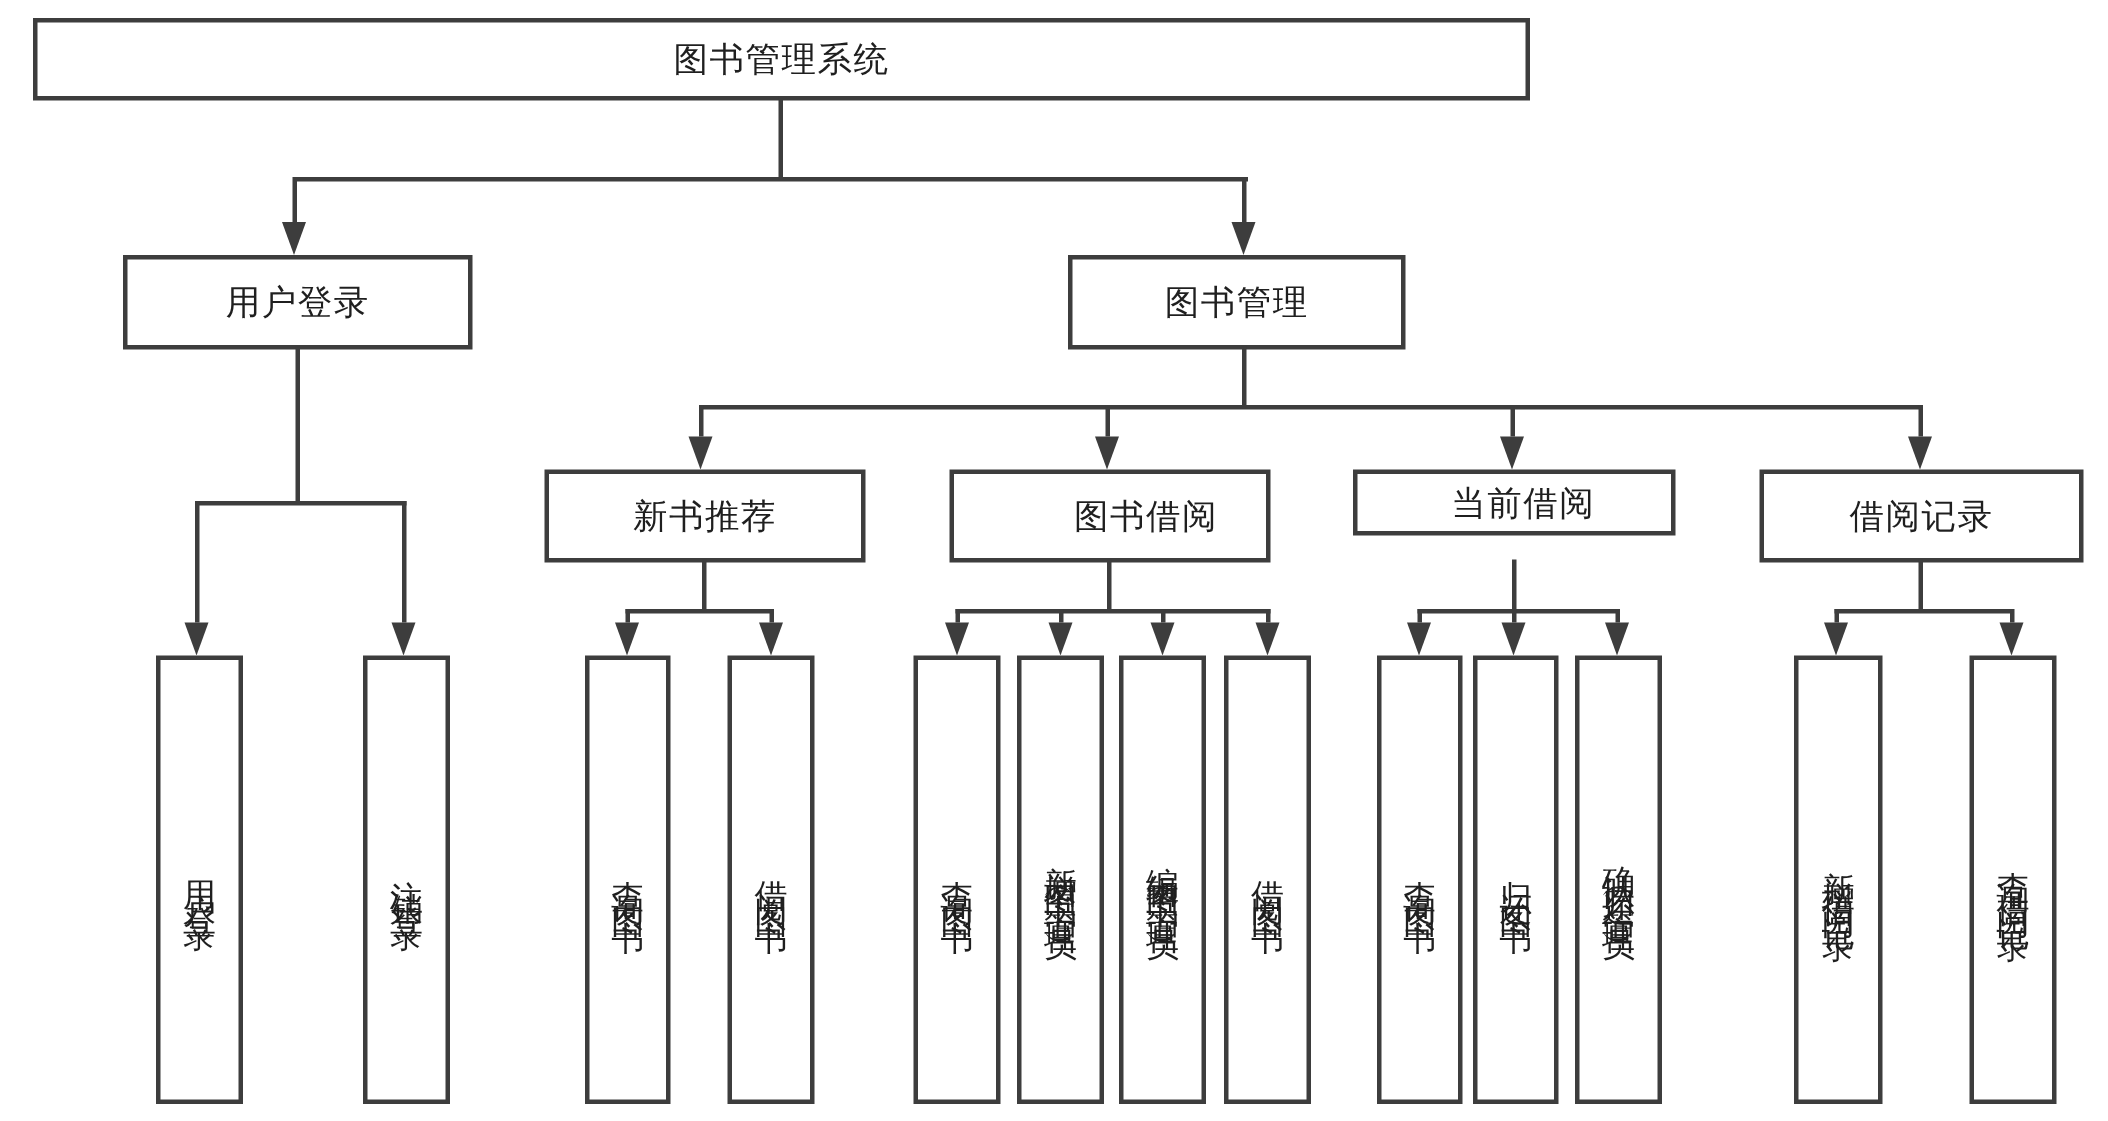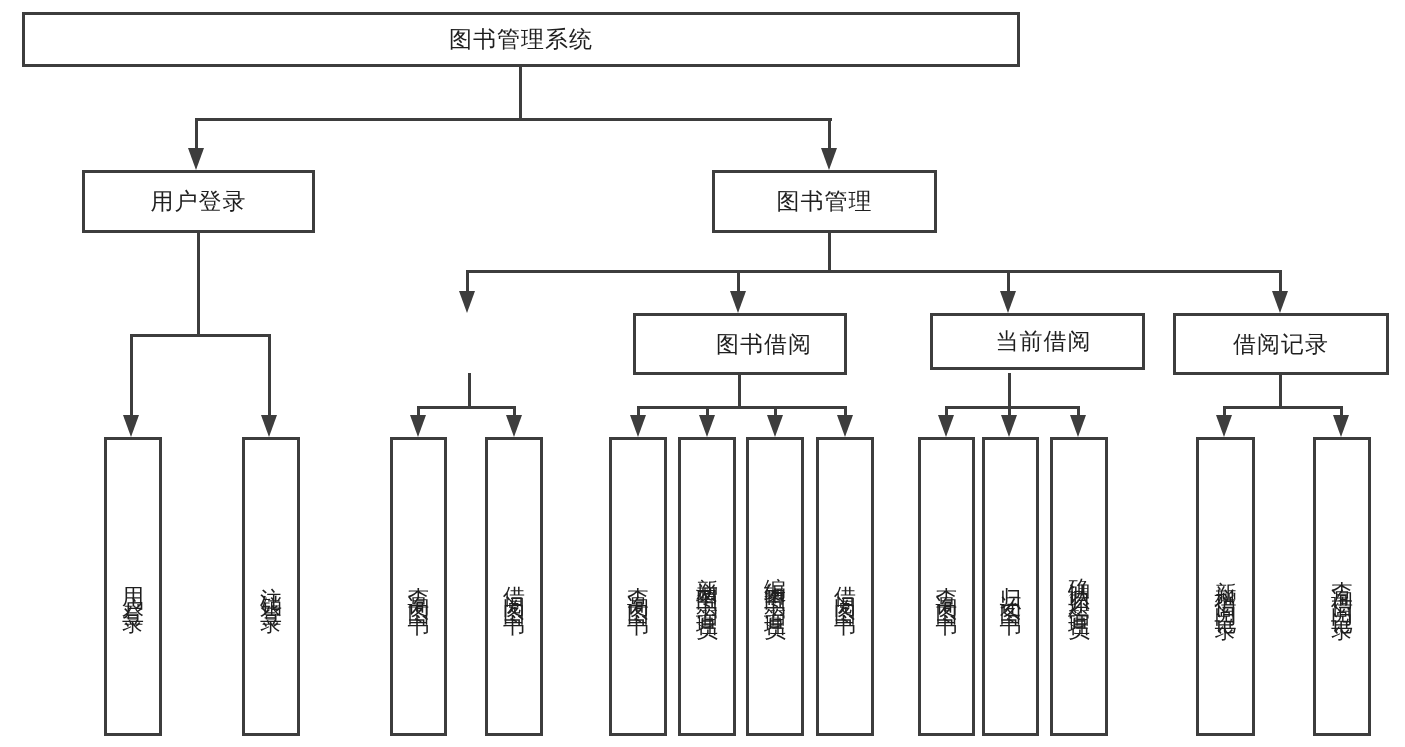--- a/index.html
+++ b/index.html
@@ -82,22 +82,23 @@
   <div class="drop" style="left:130px; top:334px; height:81px;"></div>
   <div class="drop" style="left:268px; top:334px; height:81px;"></div>
 
   <div class="vl" style="left:828px; top:231px; height:41px;"></div>
   <div class="hl" style="left:466px; top:270px; width:816px;"></div>
   <div class="drop" style="left:466px; top:270px; height:21px;"></div>
   <div class="drop" style="left:737px; top:270px; height:21px;"></div>
   <div class="drop" style="left:1007px; top:270px; height:21px;"></div>
   <div class="drop" style="left:1279px; top:270px; height:21px;"></div>
 
+  <div class="node h" style="left:363px; top:313px; width:214px; height:62px;">新书推荐</div>
   <div class="node h" style="left:633px; top:313px; width:214px; height:62px;padding-left:48px;">图书借阅</div>
-  <div class="node h" style="left:930px; top:313px; width:215px; height:57px;padding-left:12px;">当前借阅</div>
+  <div class="node h" style="left:902px; top:313px; width:215px; height:44px;padding-left:12px;">当前借阅</div>
   <div class="node h" style="left:1173px; top:313px; width:216px; height:62px;">借阅记录</div>
 
   <div class="vl" style="left:468px; top:373px; height:35px;"></div>
   <div class="hl" style="left:417px; top:406px; width:99px;"></div>
   <div class="drop" style="left:417px; top:406px; height:9px;"></div>
   <div class="drop" style="left:513px; top:406px; height:9px;"></div>
 
   <div class="vl" style="left:738px; top:373px; height:35px;"></div>
   <div class="hl" style="left:637px; top:406px; width:210px;"></div>
   <div class="drop" style="left:637px; top:406px; height:9px;"></div>

